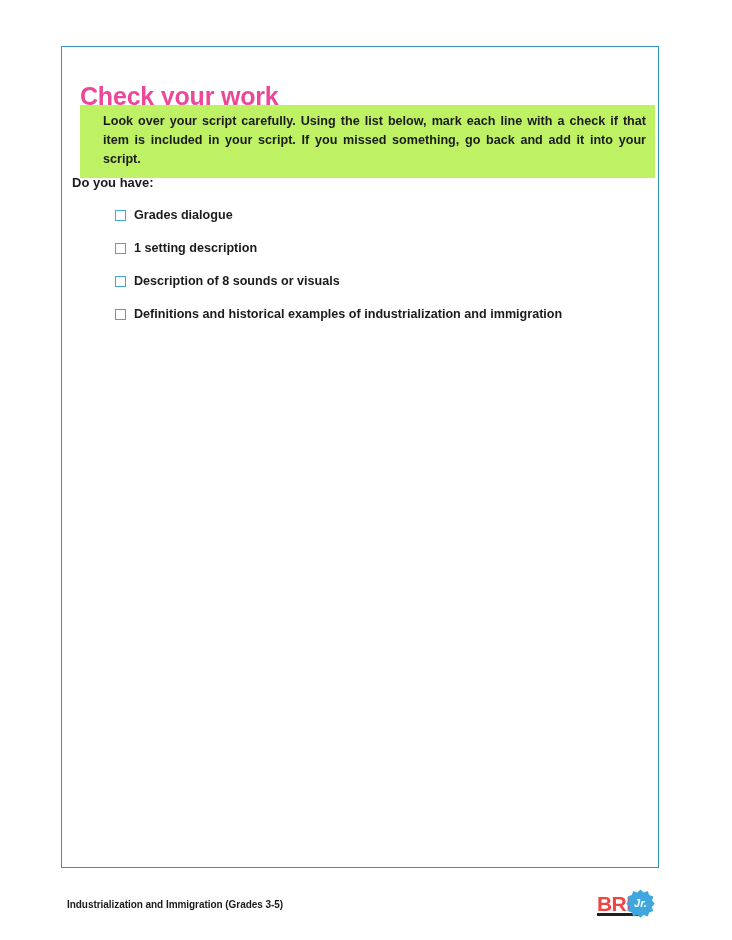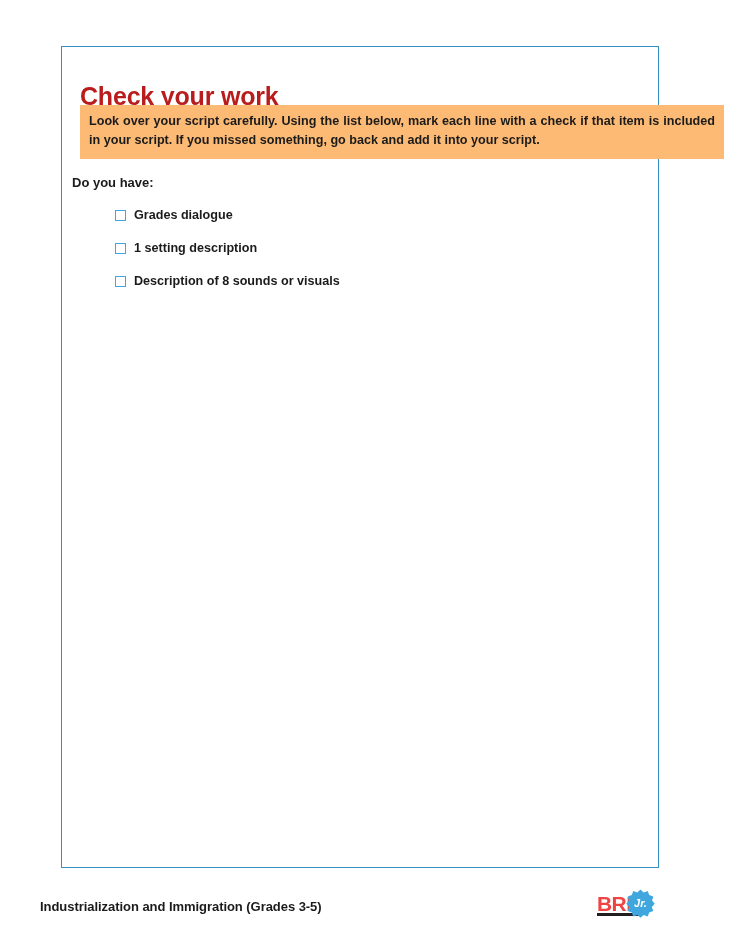--- a/index.html
+++ b/index.html
@@ -29,34 +29,34 @@
   }
 
   
   .page-title {
     position: absolute;
     left: 18px;
     top: 19px;
     font-size: 25px;
     font-weight: bold;
     letter-spacing: -0.2px;
-    color: #b91c1c;
+    color: #ec4899;
     line-height: 1.1;
     white-space: nowrap;
   }
 
   
   .instruction-box {
     position: absolute;
     left: 18px;
     top: 58px;
-    width: 644px;
+    width: 575px;
     box-sizing: border-box;
-    background: #fdba74;
-    padding: 7px 9px 9px 9px;
+    background: #bef264;
+    padding: 7px 9px 9px 23px;
   }
   .instruction-text {
     font-size: 12.6px;
     font-weight: bold;
     color: #1b1b1b;
     line-height: 1.50;
     text-align: justify;
     margin: 0;
   }
 
@@ -108,23 +108,23 @@
   
   .footer {
     position: absolute;
     left: 0;
     top: 893px;
     width: 732px;
     height: 40px;
   }
   .footer-text {
     position: absolute;
-    left: 40px;
+    left: 67px;
     top: 6px;
-    font-size: 13px;
+    font-size: 10px;
     font-weight: bold;
     color: #1b1b1b;
     letter-spacing: -0.05px;
     white-space: nowrap;
   }
   .brand-logo {
     position: absolute;
     left: 597px;
     top: -4px;
     width: 66px;
@@ -182,20 +182,24 @@
     <li class="checklist-item">
       <span class="checkbox"></span>
       <span class="checklist-label">1 setting description</span>
     </li>
 
     <li class="checklist-item">
       <span class="checkbox"></span>
       <span class="checklist-label">Description of 8 sounds or visuals</span>
     </li>
 
+    <li class="checklist-item">
+      <span class="checkbox"></span>
+      <span class="checklist-label">Definitions and historical examples of industrialization and immigration</span>
+    </li>
 
   </ul>
 
 </div>
 
 <div class="footer">
 
   <div class="footer-text">Industrialization and Immigration (Grades 3-5)</div>
 
   <div class="brand-logo">

